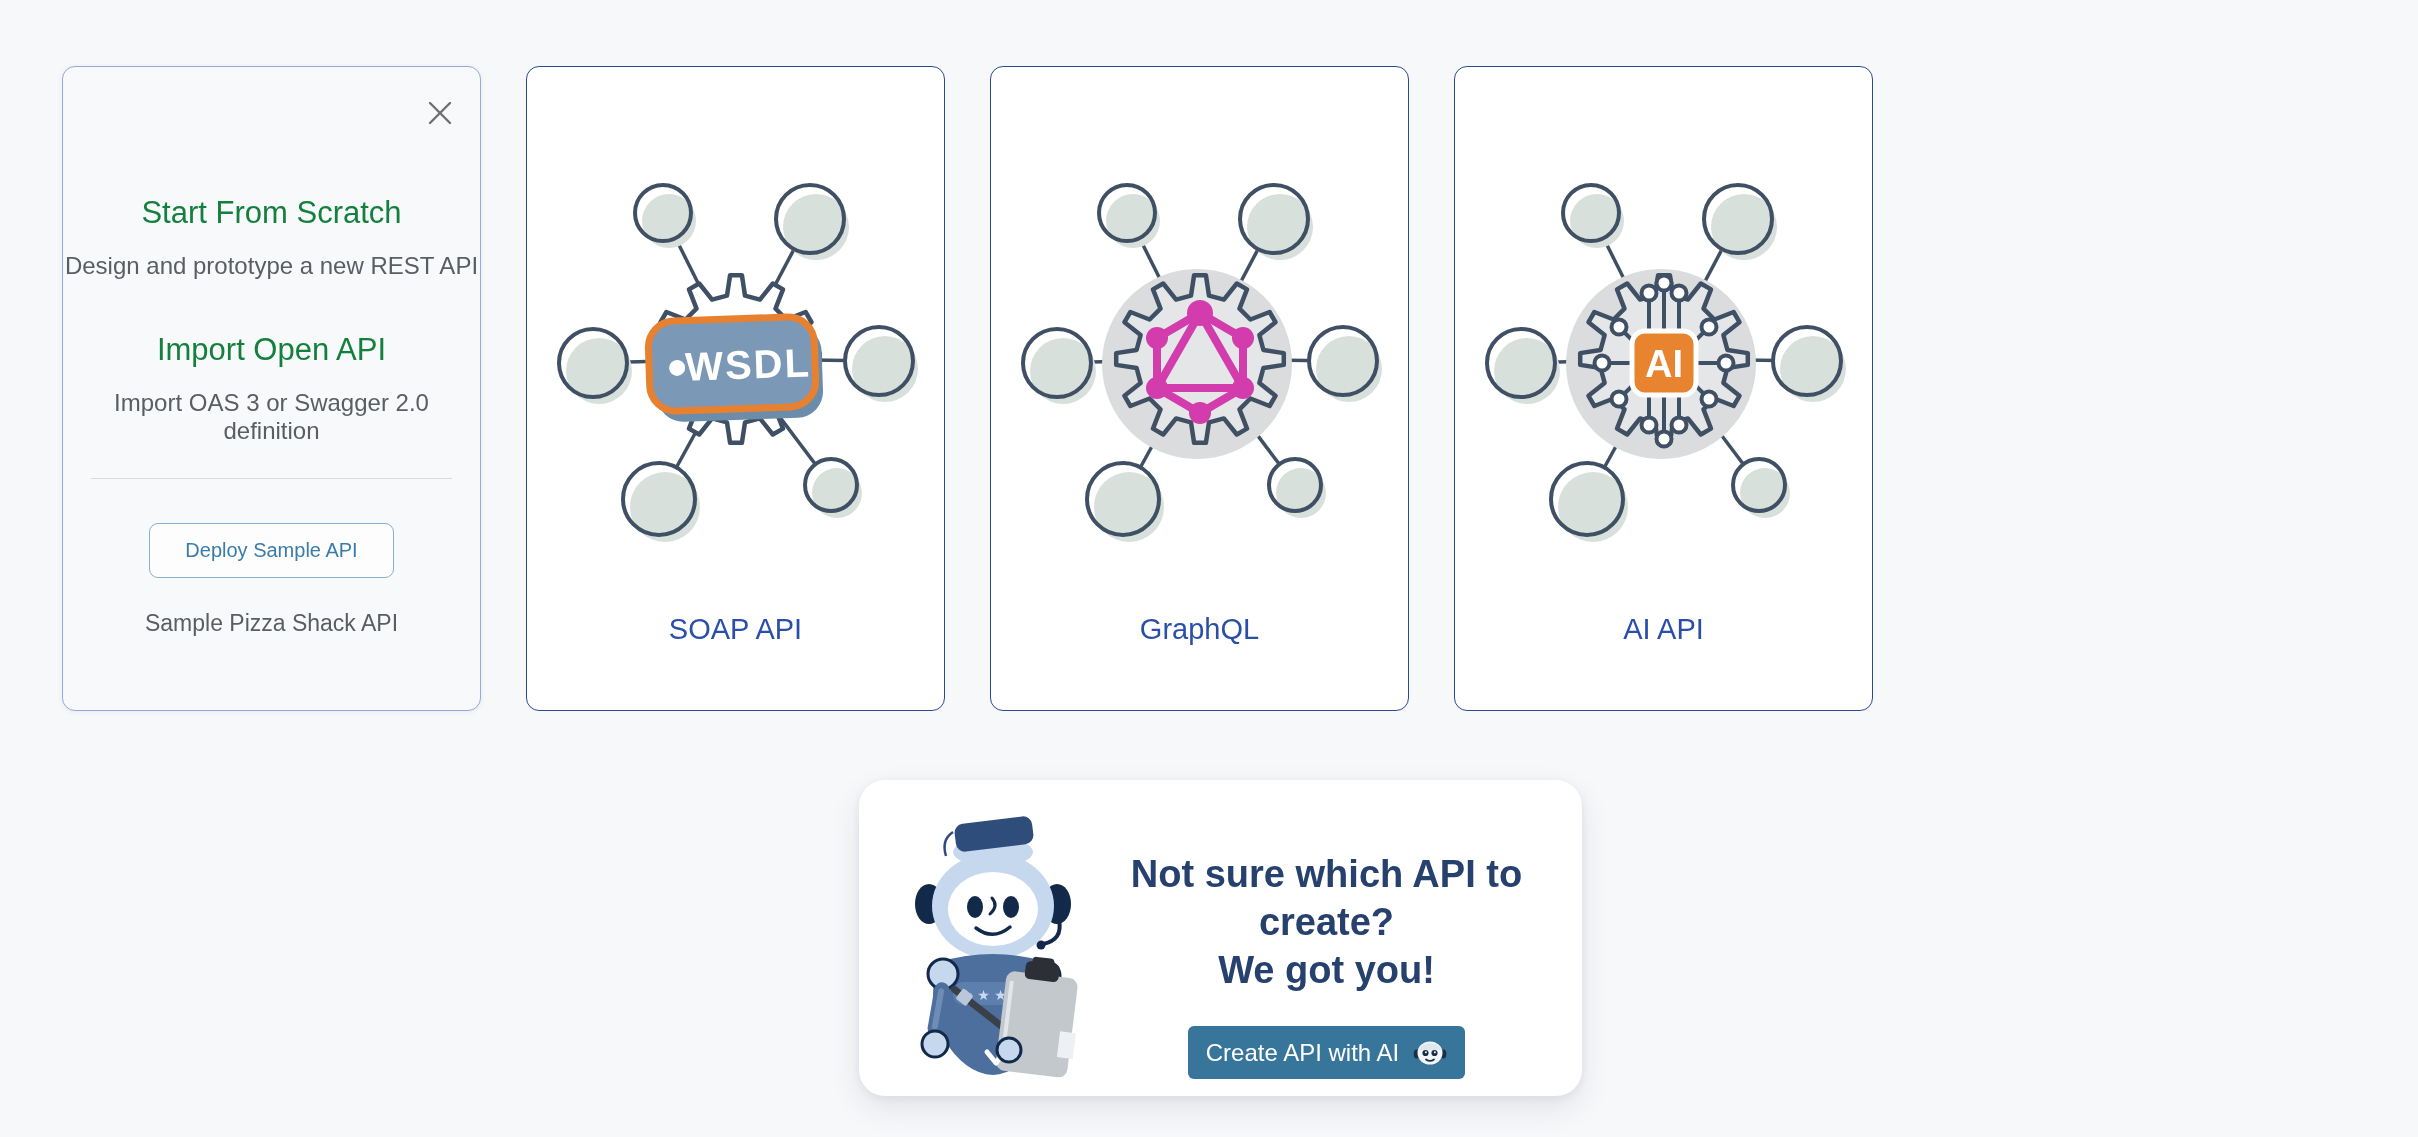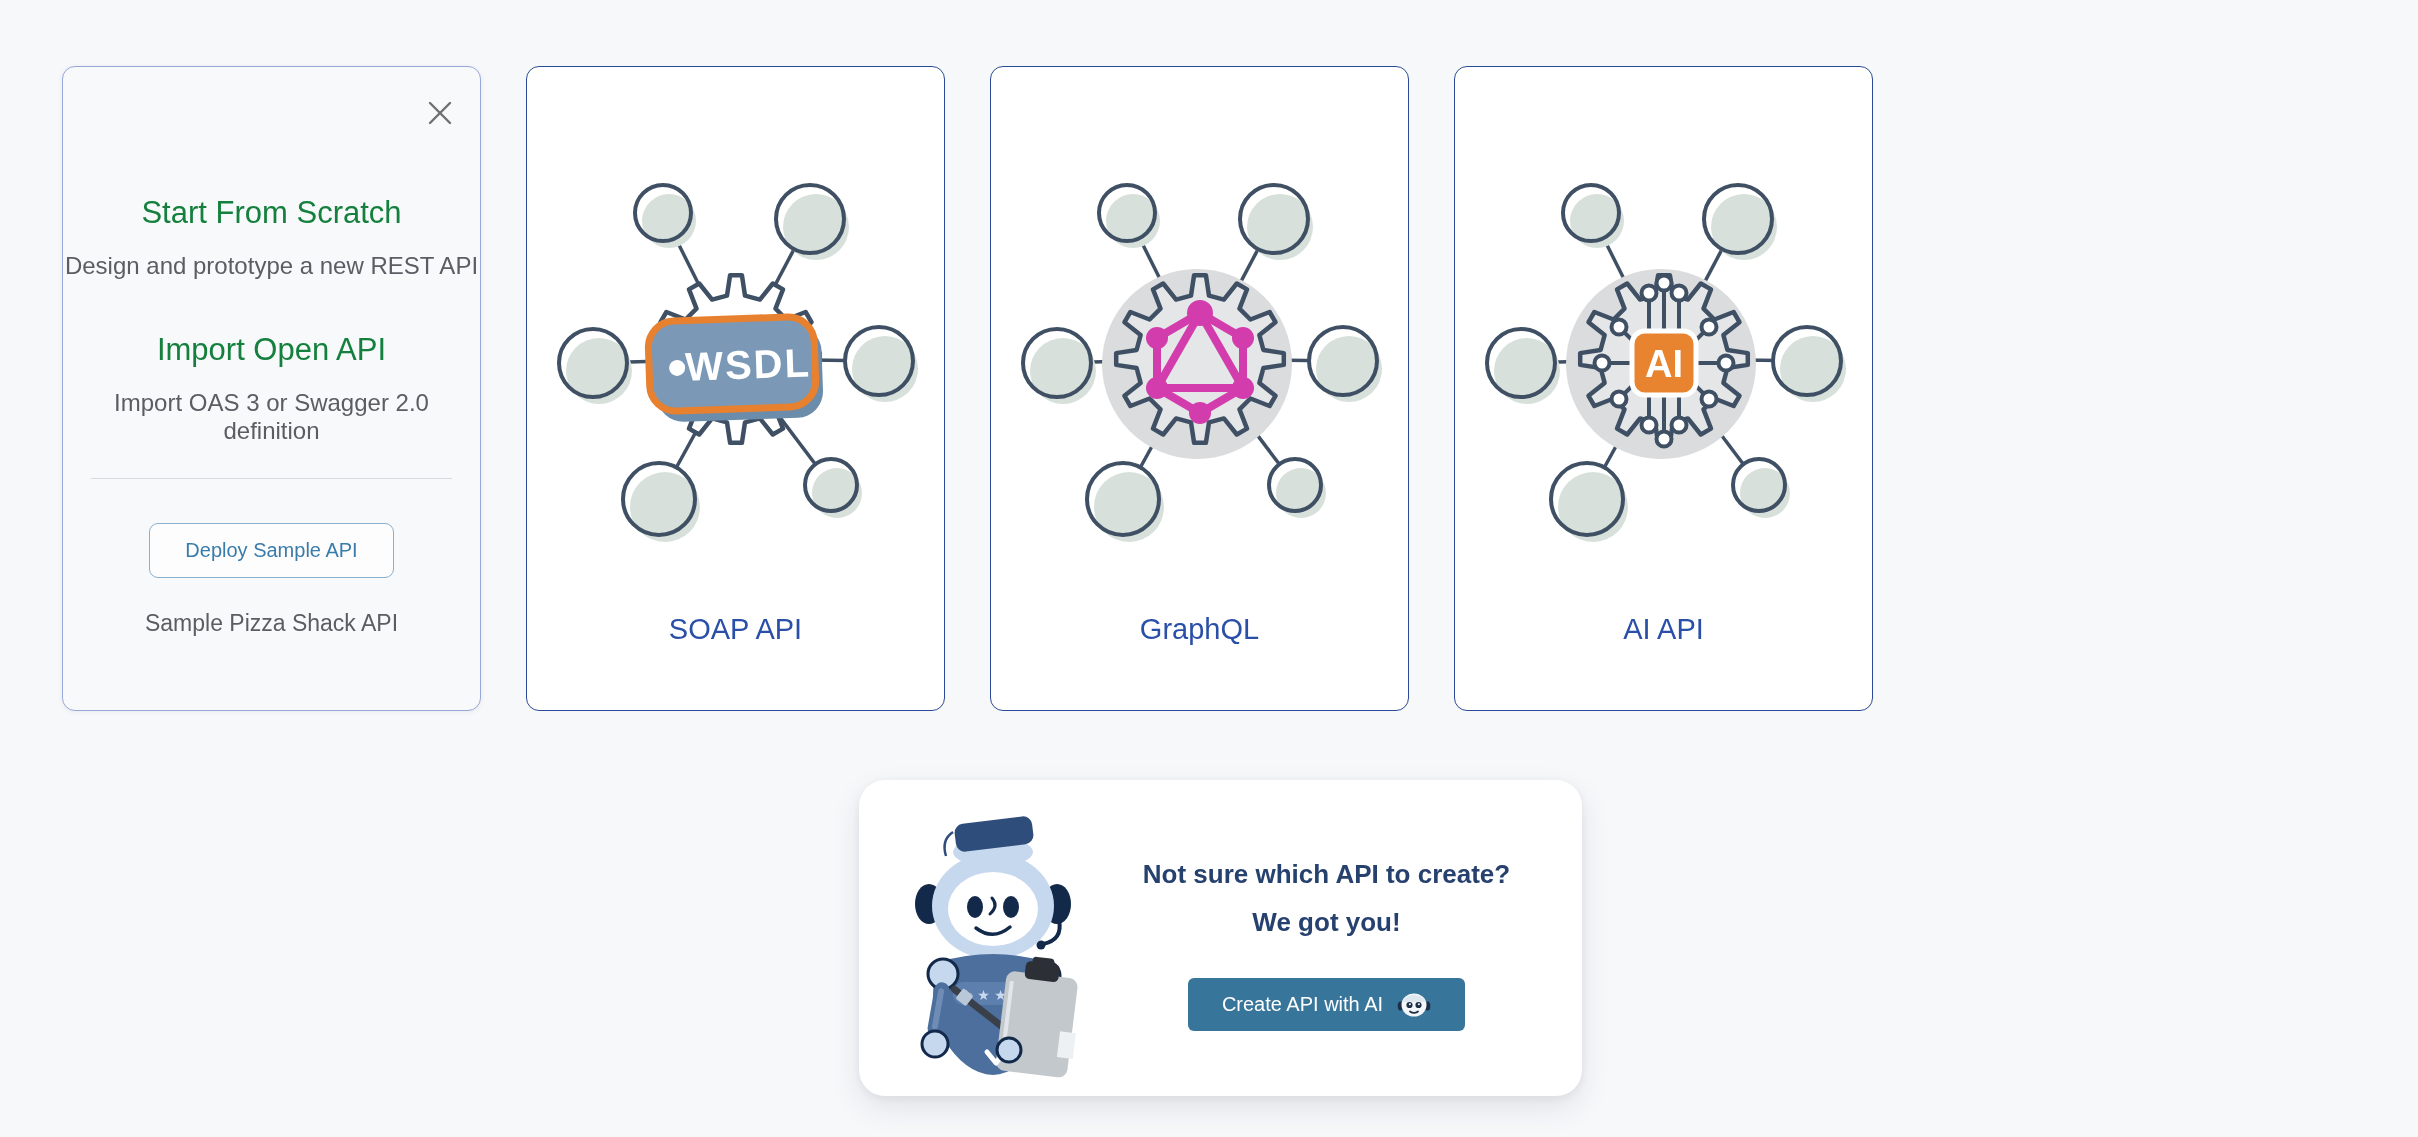--- a/index.html
+++ b/index.html
@@ -60,25 +60,25 @@
   }
   
   .ai-card {
     position:absolute; left:859px; top:780px; width:723px; height:316px;
     background:#fff; border-radius:26px;
     box-shadow:0 12px 30px rgba(30,40,70,0.10), 0 2px 8px rgba(30,40,70,0.06);
     display:flex;
   }
   .mascot-wrap { width:212px; padding:32px 0 0 30px; flex:none; }
   .ai-text { flex:1; text-align:center; padding-top:70px; }
-  .ai-line { font-size:26px; line-height:48px; color:#27416f; font-weight:bold; }
+  .ai-line { font-size:38px; line-height:48px; color:#27416f; font-weight:bold; }
   .ai-btn {
     margin-top:32px; width:277px; height:53px;
     background:#38759b; color:#fff; border:none; border-radius:6px;
-    font-size:20px; font-family:inherit; cursor:pointer;
+    font-size:24px; font-family:inherit; cursor:pointer;
     display:inline-flex; align-items:center; justify-content:center; gap:14px;
   }
   .sr-defs { position:absolute; width:0; height:0; overflow:hidden; }
 </style>
 </head>
 <body>
 
 <svg class="sr-defs" aria-hidden="true">
   <defs>
     <g id="hubsym">

